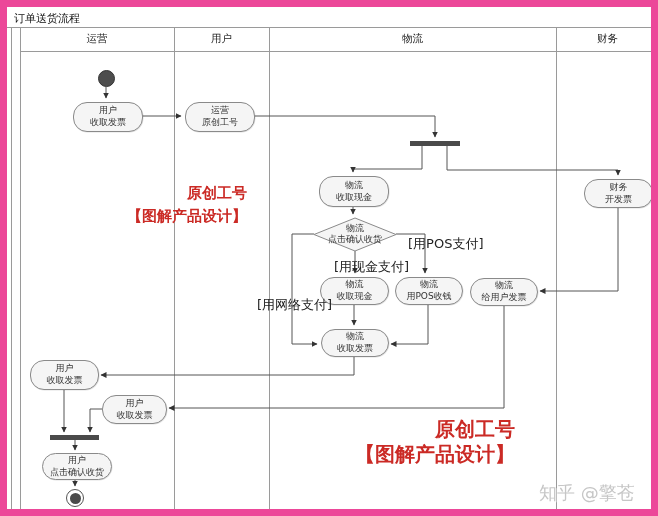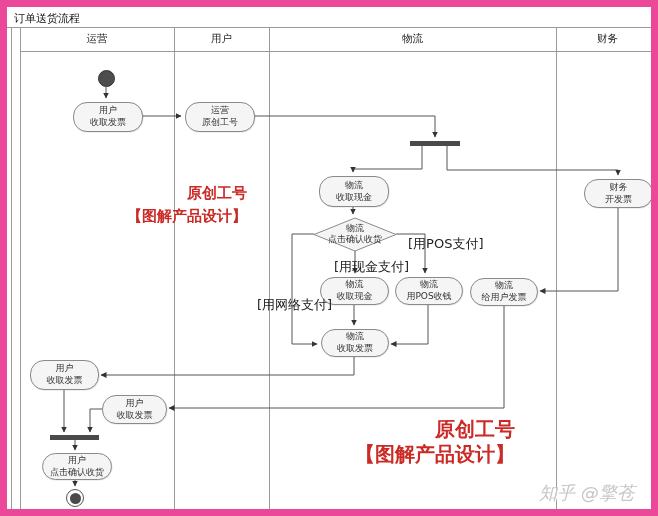--- a/index.html
+++ b/index.html
@@ -24,21 +24,21 @@
   .start-node{position:absolute;left:91px;top:63px;width:15px;height:15px;border-radius:50%;
               background:#4d4d4d;border:1px solid #333;}
   .end-node{position:absolute;left:59px;top:482px;width:16px;height:16px;border-radius:50%;
             border:1px solid #555;background:#fff;display:flex;align-items:center;justify-content:center;}
   .end-node .end-inner{width:11px;height:11px;border-radius:50%;background:#4a4a4a;}
   .wm{position:absolute;color:var(--red);font-family:"DejaVu Serif","Liberation Serif",serif;
       text-align:right;font-weight:bold;}
   #watermark-badge-top{left:100px;top:175px;width:140px;font-size:15px;line-height:1.5;}
   #watermark-badge-bottom{left:318px;top:410px;width:190px;font-size:20px;line-height:1.25;}
   #zhihu-watermark{left:532px;top:474px;font-size:18px;color:#c6c6c6;
-                   text-shadow:1px 1px 0 #ffffff;font-family:"DejaVu Sans","Liberation Sans",sans-serif;font-style:italic;}
+                   text-shadow:1px 1px 0 #ffffff;font-family:"DejaVu Sans","Liberation Sans",sans-serif;}
 </style>
 </head>
 <body>
 
 <div id="stage">
 
   <svg class="layer">
     <defs>
       <marker id="arr" markerWidth="7" markerHeight="7" refX="5.5" refY="3" orient="auto">
         <path d="M0,0 L6,3 L0,6 Z" fill="#333"></path>

